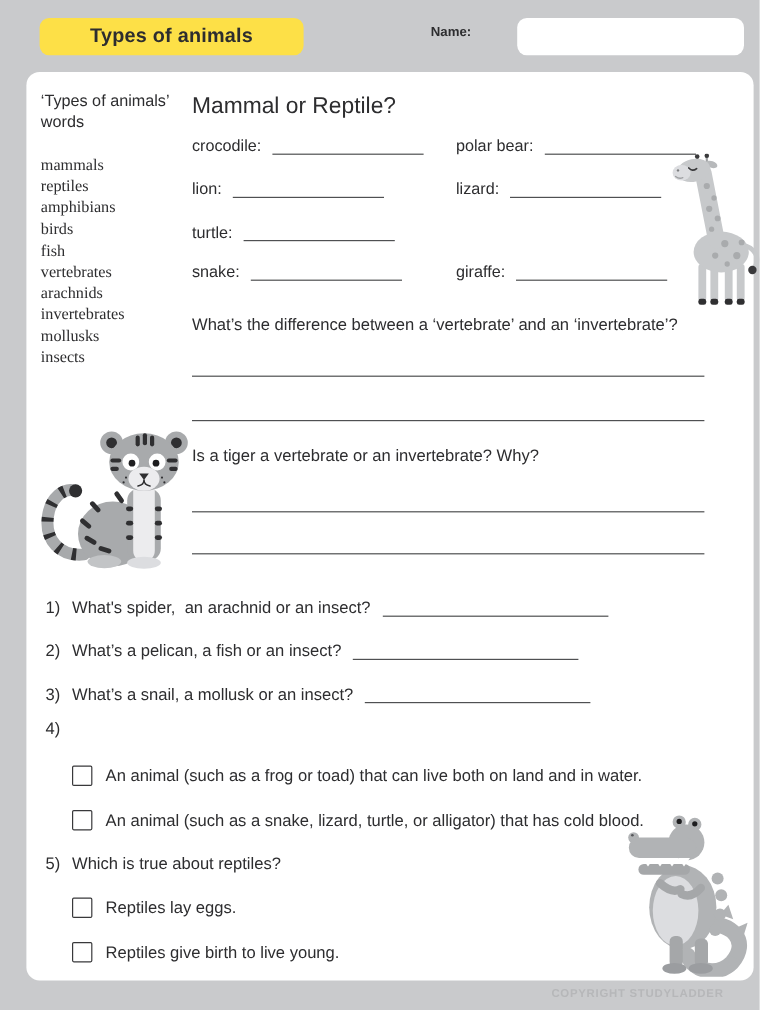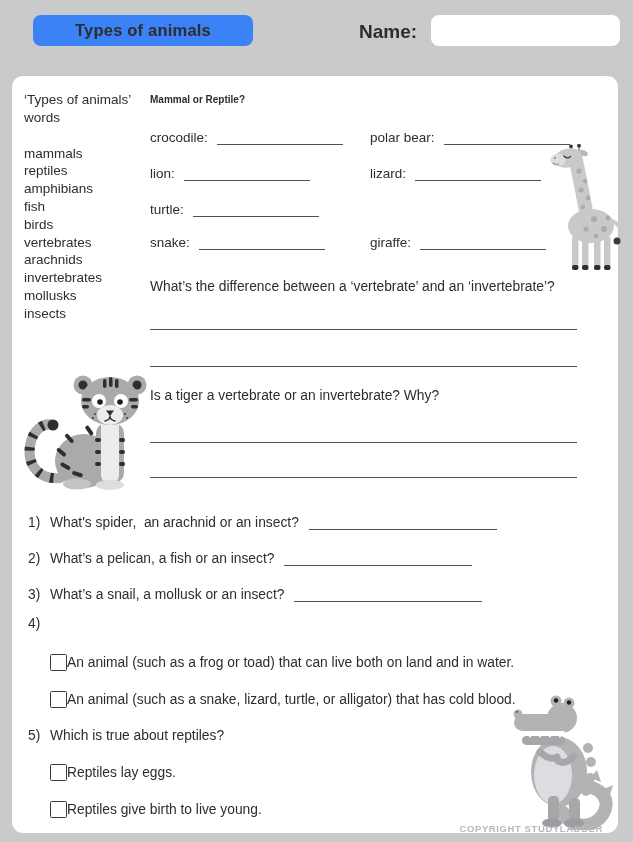--- a/index.html
+++ b/index.html
@@ -9,43 +9,43 @@
     font-family:"Liberation Sans", sans-serif;
     color:#2d2d2f;
     position:relative;
     overflow:hidden;
   }
   .abs{position:absolute;}
 
   
   .title-box{
     left:33px;top:15px;width:220px;height:31px;
-    background:#3b82f6;border-radius:8px;
+    background:#fde047;border-radius:8px;
     display:flex;align-items:center;justify-content:center;
   }
   .title-box span{font-size:16.5px;font-weight:600;letter-spacing:.2px;}
-  .name-label{left:359px;top:21px;font-size:19px;font-weight:600;}
+  .name-label{left:359px;top:21px;font-size:11px;font-weight:600;}
   .name-input{
     left:431px;top:15px;width:189px;height:31px;
     background:#fff;border-radius:8px;border:none;
   }
 
   
   .card{
-    left:12px;top:60px;width:606px;height:757px;
-    background:#fff;border-radius:11px;margin-top:16px;
+    left:22px;top:60px;width:606px;height:757px;
+    background:#fff;border-radius:11px;
   }
 
   
   .word-bank{left:12px;top:15px;width:120px;font-size:13.5px;line-height:1.32;}
   .wb-heading{margin-bottom:18px;}
-  .wb-list{list-style:none;margin:0;padding:0;}
+  .wb-list{list-style:none;margin:0;padding:0;font-family:Liberation Serif, serif;}
   .wb-list li{line-height:17.8px;}
 
-  .sec-heading{left:138px;top:18px;font-size:10px;font-weight:bold;}
+  .sec-heading{left:138px;top:18px;font-size:19px;}
 
   
   .fill-row{left:138px;width:470px;display:flex;}
   .fill-cell{flex:0 0 220px;display:flex;align-items:flex-end;gap:9px;font-size:13.5px;}
   .blank{
     display:inline-block;width:126px;height:13px;
     border-bottom:1.4px solid #4f5052;
   }
 
   .q-open{left:138px;font-size:13.8px;width:450px;}
@@ -54,21 +54,21 @@
   
   .q-row{left:16px;width:575px;font-size:13.8px;display:flex;align-items:flex-end;}
   .q-num{flex:0 0 22px;}
   .q-text{white-space:pre-wrap;text-align:center;}
   .blank-q{
     display:inline-block;width:188px;height:13px;margin-left:10px;
     border-bottom:1.4px solid #4f5052;flex:0 0 auto;
   }
 
   
-  .cb-row{left:38px;display:flex;align-items:center;font-size:13.8px;}
+  .cb-row{left:38px;display:flex;align-items:center;gap:11px;font-size:13.8px;}
   .checkbox{
     width:15px;height:15px;flex:0 0 15px;
     border:1.6px solid #39393b;border-radius:1.5px;background:#fff;
   }
 
   .copyright{
     right:30px;top:823px;font-size:9.5px;letter-spacing:.6px;
     color:#b6b7b9;font-weight:600;
   }
   svg{display:block;}
@@ -83,22 +83,22 @@
 <div class="abs name-input"></div>
 
 <div class="abs card">
 
   <div class="abs word-bank">
     <div class="wb-heading">‘Types of animals’ words</div>
     <ul class="wb-list">
       <li>mammals</li>
       <li>reptiles</li>
       <li>amphibians</li>
+      <li>birds</li>
       <li>fish</li>
-      <li>birds</li>
       <li>vertebrates</li>
       <li>arachnids</li>
       <li>invertebrates</li>
       <li>mollusks</li>
       <li>insects</li>
     </ul>
   </div>
 
   <div class="abs sec-heading">Mammal or Reptile?</div>
 

